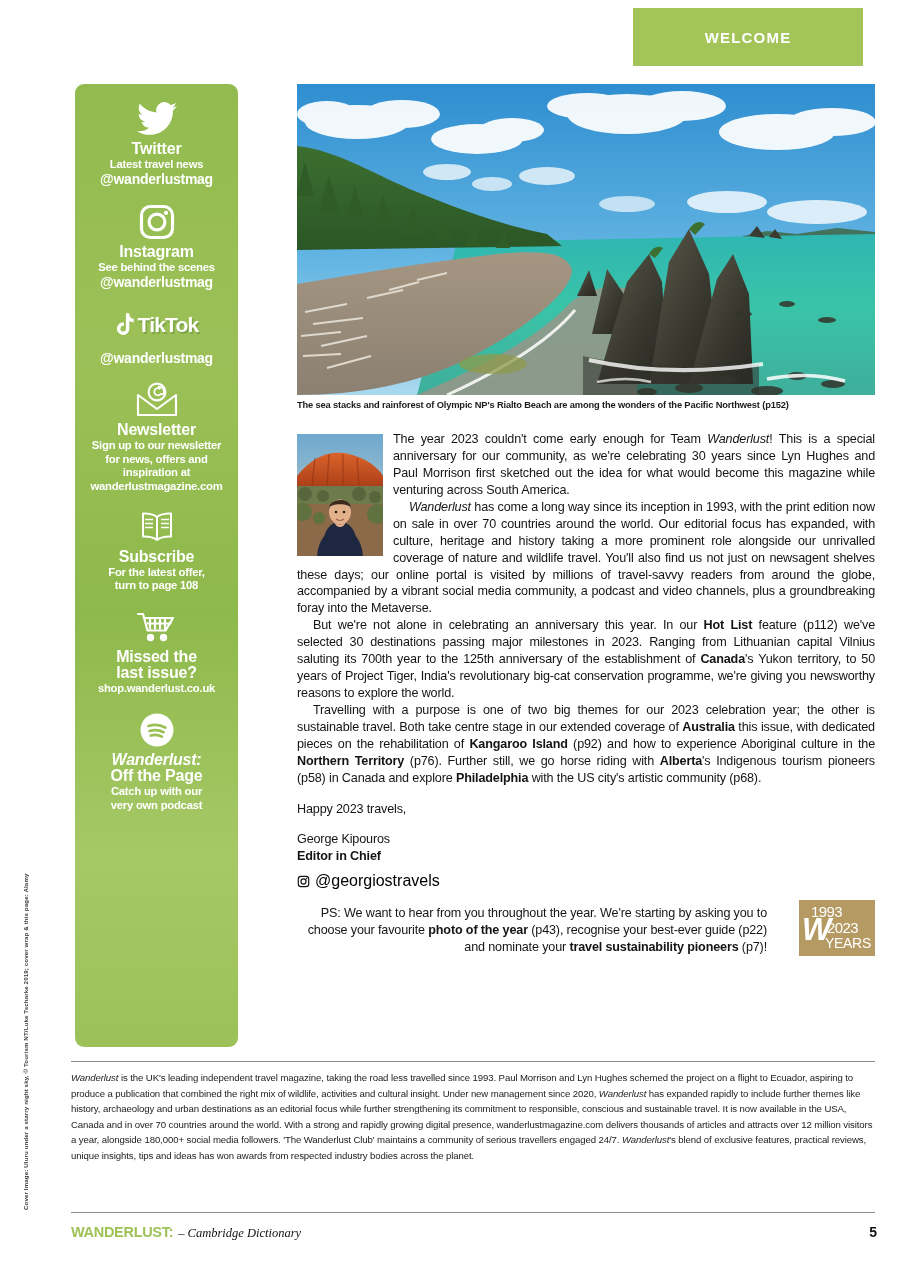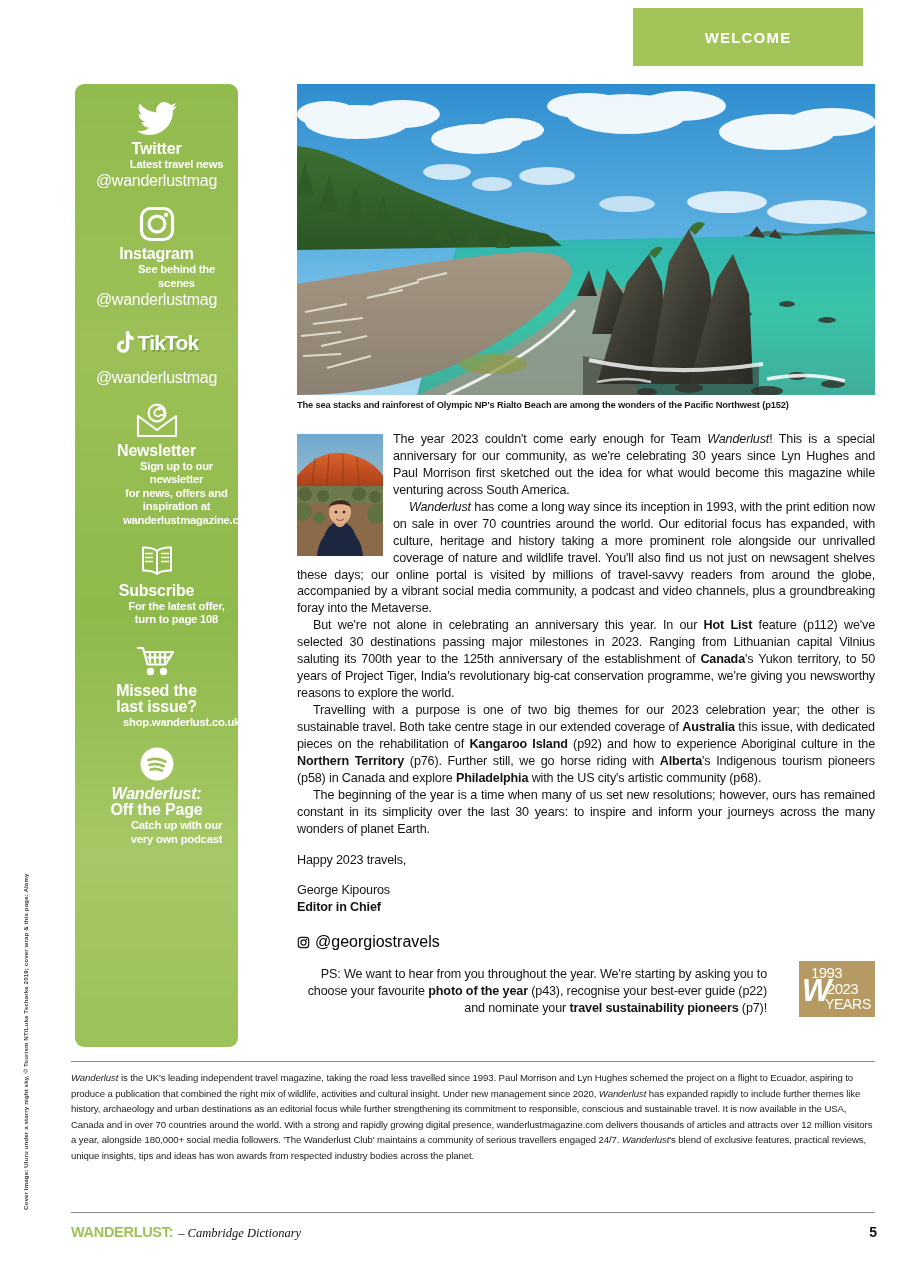--- a/index.html
+++ b/index.html
@@ -37,22 +37,22 @@
     border-radius: 9px 9px 9px 9px;
     padding: 14px 8px 10px 8px;
     text-align: center;
     color: #ffffff;
     overflow: hidden;
   }
   .sb-block { margin-bottom: 13px; }
   .sb-icon { display: flex; align-items: center; justify-content: center; height: 42px; margin-bottom: 1px; }
   .sb-title { font-size: 16px; font-weight: bold; line-height: 1.05; letter-spacing: -0.2px; }
   .sb-title.italic { font-style: italic; }
-  .sb-sub { font-size: 11.3px; font-weight: bold; line-height: 1.19; letter-spacing: -0.25px; margin-left: 40px; }
-  .sb-handle { font-size: 16px; font-weight: normal; line-height: 1.19; letter-spacing: -0.25px; }
+  .sb-sub { font-size: 11.3px; font-weight: bold; line-height: 1.19; letter-spacing: -0.25px; }
+  .sb-handle { font-size: 14px; font-weight: bold; line-height: 1.19; letter-spacing: -0.25px; }
   .tiktok-wordmark { display: flex; align-items: center; gap: 3px; }
   .tiktok-word { font-size: 21px; font-weight: bold; letter-spacing: -0.8px; line-height: 1;
                  color: #ffffff; text-shadow: 1.5px 1.5px 0 rgba(120,160,70,0.85); }
 
   
   .hero {
     position: absolute; left: 297px; top: 84px; width: 578px; height: 311px;
     overflow: hidden; background: #2a9db0;
   }
   .hero svg { display: block; width: 100%; height: 100%; }
@@ -75,21 +75,21 @@
     font-size: 12.6px; line-height: 1.345; color: #141414;
     text-align: justify; letter-spacing: -0.15px;
   }
   .article p.indent { text-indent: 16px; }
   .article p b { font-weight: bold; }
   .article p i { font-style: italic; }
 
   .signoff { margin-top: 14px; }
   .signoff p { font-size: 12.6px; line-height: 1.38; color: #141414; text-align: left; }
   .signoff .role { font-weight: bold; }
-  .handle-row { display: flex; align-items: center; gap: 5px; margin-top: 16px; }
+  .handle-row { display: flex; align-items: center; gap: 5px; margin-top: 6px; }
   .ig-mini { width: 13px; height: 13px; flex: 0 0 13px; }
 
   .ps-row { position: relative; margin-top: 15px; }
   .ps-text {
     width: 470px; font-size: 12.6px; line-height: 1.345; color: #141414;
     text-align: right; letter-spacing: -0.15px;
   }
   .badge30 {
     position: absolute; right: 0; top: -5px; width: 76px; height: 56px;
     background: #b59a63; color: #ffffff; overflow: hidden;
@@ -388,21 +388,20 @@
           <circle cx="47" cy="78" r="1.3" fill="#2a1f15"></circle>
         <path d="M39 85 q4 3 8 0" stroke="#9c6a52" stroke-width="1.1" fill="none"></path>
         <path d="M37 88 q6 5 12 0 q-2 5 -6 5 q-4 0 -6 -5z" fill="#e3b08c"></path>
       </svg>
     </div>
 
     <p class="para">The year 2023 couldn't come early enough for Team <i>Wanderlust</i>! This is a special anniversary for our community, as we're celebrating 30 years since Lyn Hughes and Paul Morrison first sketched out the idea for what would become this magazine while venturing across South America.</p>
     <p class="para indent"><i>Wanderlust</i> has come a long way since its inception in 1993, with the print edition now on sale in over 70 countries around the world. Our editorial focus has expanded, with culture, heritage and history taking a more prominent role alongside our unrivalled coverage of nature and wildlife travel. You'll also find us not just on newsagent shelves these days; our online portal is visited by millions of travel-savvy readers from around the globe, accompanied by a vibrant social media community, a podcast and video channels, plus a groundbreaking foray into the Metaverse.</p>
     <p class="para indent">But we're not alone in celebrating an anniversary this year. In our <b>Hot List</b> feature (p112) we've selected 30 destinations passing major milestones in 2023. Ranging from Lithuanian capital Vilnius saluting its 700th year to the 125th anniversary of the establishment of <b>Canada</b>'s Yukon territory, to 50 years of Project Tiger, India's revolutionary big-cat conservation programme, we're giving you newsworthy reasons to explore the world.</p>
     <p class="para indent">Travelling with a purpose is one of two big themes for our 2023 celebration year; the other is sustainable travel. Both take centre stage in our extended coverage of <b>Australia</b> this issue, with dedicated pieces on the rehabilitation of <b>Kangaroo Island</b> (p92) and how to experience Aboriginal culture in the <b>Northern Territory</b> (p76). Further still, we go horse riding with <b>Alberta</b>'s Indigenous tourism pioneers (p58) in Canada and explore <b>Philadelphia</b> with the US city's artistic community (p68).</p>
-    <p class="para indent">The beginning of the year is a time when many of us set new resolutions; however, ours has remained constant in its simplicity over the last 30 years: to inspire and inform your journeys across the many wonders of planet Earth.</p>
 
     <div class="signoff">
       <p>Happy 2023 travels,</p>
       <p style="margin-top:13px;">George Kipouros</p>
       <p class="role">Editor in Chief</p>
       <div class="handle-row">
         <span class="ig-mini">
           <svg width="13" height="13" viewBox="0 0 24 24" fill="none" stroke="#141414" stroke-width="2.2">
             <rect x="2.4" y="2.4" width="19.2" height="19.2" rx="5"></rect>
             <circle cx="12" cy="12" r="4.7"></circle>

